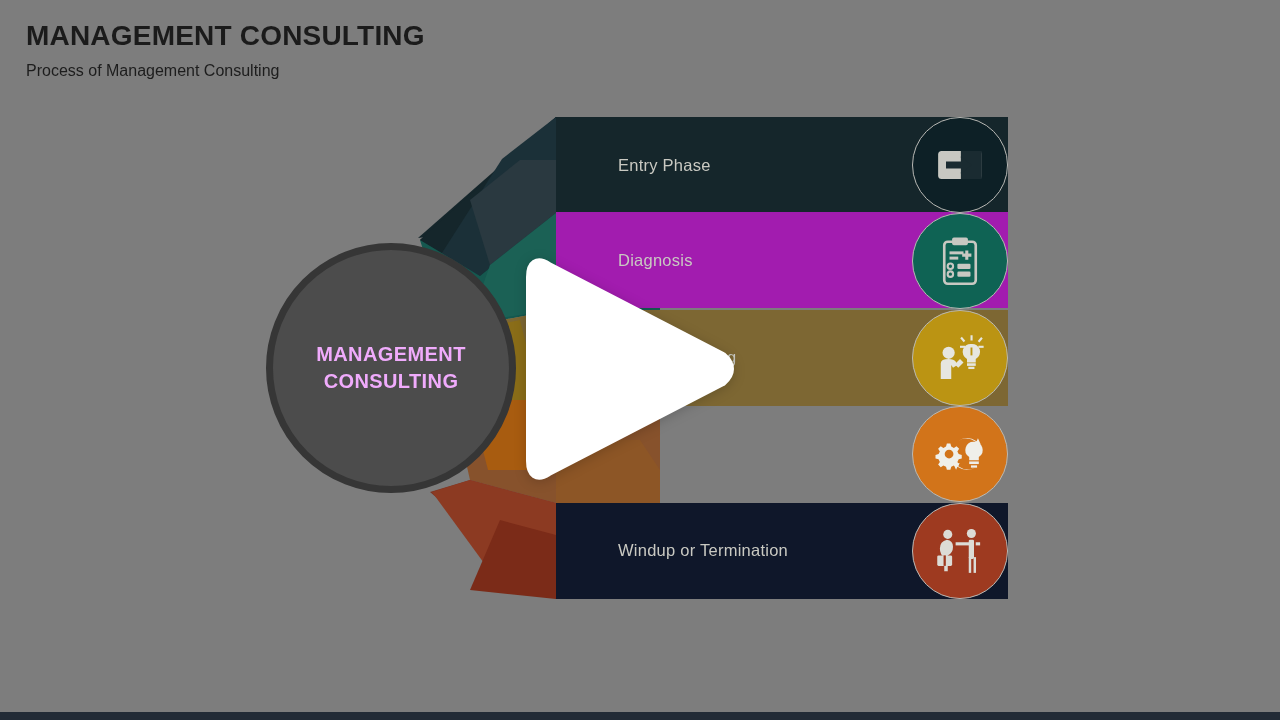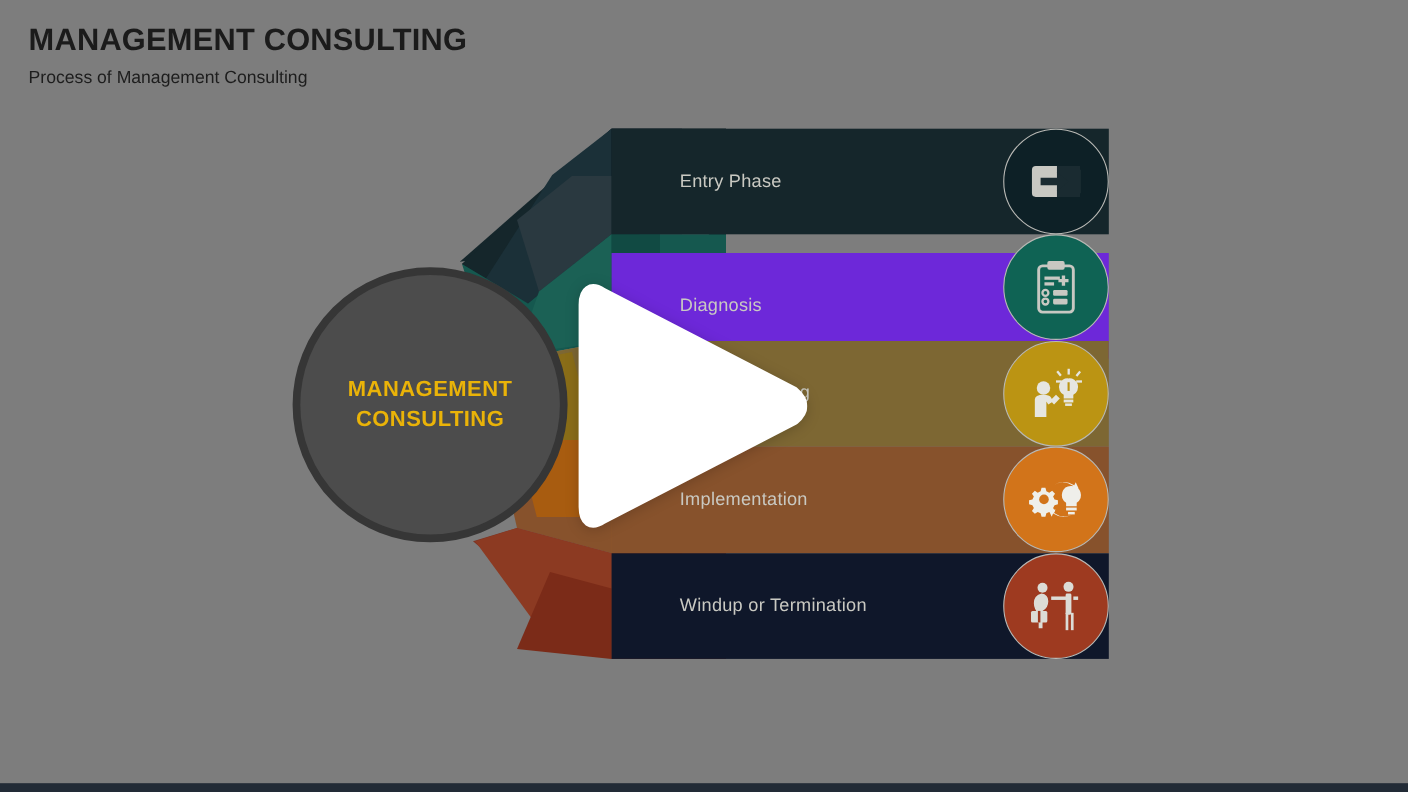--- a/index.html
+++ b/index.html
@@ -218,28 +218,25 @@
         <polygon points="470,480 556,503 556,560 500,585 432,492" fill="#8c3a22"></polygon>
         <polygon points="556,503 620,503 620,599 556,599" fill="#85341f"></polygon>
         <polygon points="500,520 556,535 556,599 470,590" fill="#7b2b18"></polygon>
       </g>
     </svg>
 
     <div id="bars">
       <div class="bar" style="top: 0px; background: rgb(21, 38, 43);">
         <span class="bar-label" style="color: rgb(201, 201, 194);">Entry Phase</span>
       </div>
-      <div class="bar" style="top: 113px; background: #6d28d9;">
+      <div class="bar" style="top: 95px; background: #a21caf;">
         <span class="bar-label" style="color: rgb(201, 201, 194);">Diagnosis</span>
       </div>
       <div class="bar" style="top: 192.8px; background: rgb(125, 103, 51);">
         <span class="bar-label" style="color: rgb(201, 201, 194);">Action Planning</span>
-      </div>
-      <div class="bar" style="top: 289.2px; background: rgb(135, 82, 44);">
-        <span class="bar-label" style="color: rgb(201, 201, 194);">Implementation</span>
       </div>
       <div class="bar" style="top: 385.6px; background: #0f172a;">
         <span class="bar-label" style="color: rgb(201, 201, 194);">Windup or Termination</span>
       </div>
     </div>
 
     <div class="icon-circle" style="top: 117px; background: rgb(13, 32, 38);">
       <span>
         <svg viewBox="0 0 64 64">
           <rect x="7" y="16" width="50" height="32" rx="4" ry="4" fill="#c8c8c2"></rect>
@@ -314,21 +311,21 @@
             <rect x="42" y="39" width="2.8" height="18"></rect>
             <rect x="47.5" y="39" width="2.8" height="18"></rect>
             <rect x="27" y="22" width="20" height="3.6"></rect>
             <rect x="50" y="22" width="5" height="3.6"></rect>
           </g>
         </svg>
       </span>
     </div>
 
     <div id="center-circle" style="background: rgb(76, 76, 76); border-color: rgb(54, 54, 54);">
-      <span id="center-label" style="color: #eab308;">MANAGEMENT
+      <span id="center-label" style="color: #f0abfc;">MANAGEMENT
 CONSULTING</span>
     </div>
 
     <div id="play-button">
       <svg viewBox="0 0 210 228">
         <path d="M22 14 Q10 6 10 22 L10 206 Q10 222 22 214 L196 124 Q208 114 196 104 Z" fill="#ffffff" stroke="#ffffff" stroke-width="16" stroke-linejoin="round"></path>
       </svg>
     </div>
 
   </div>

